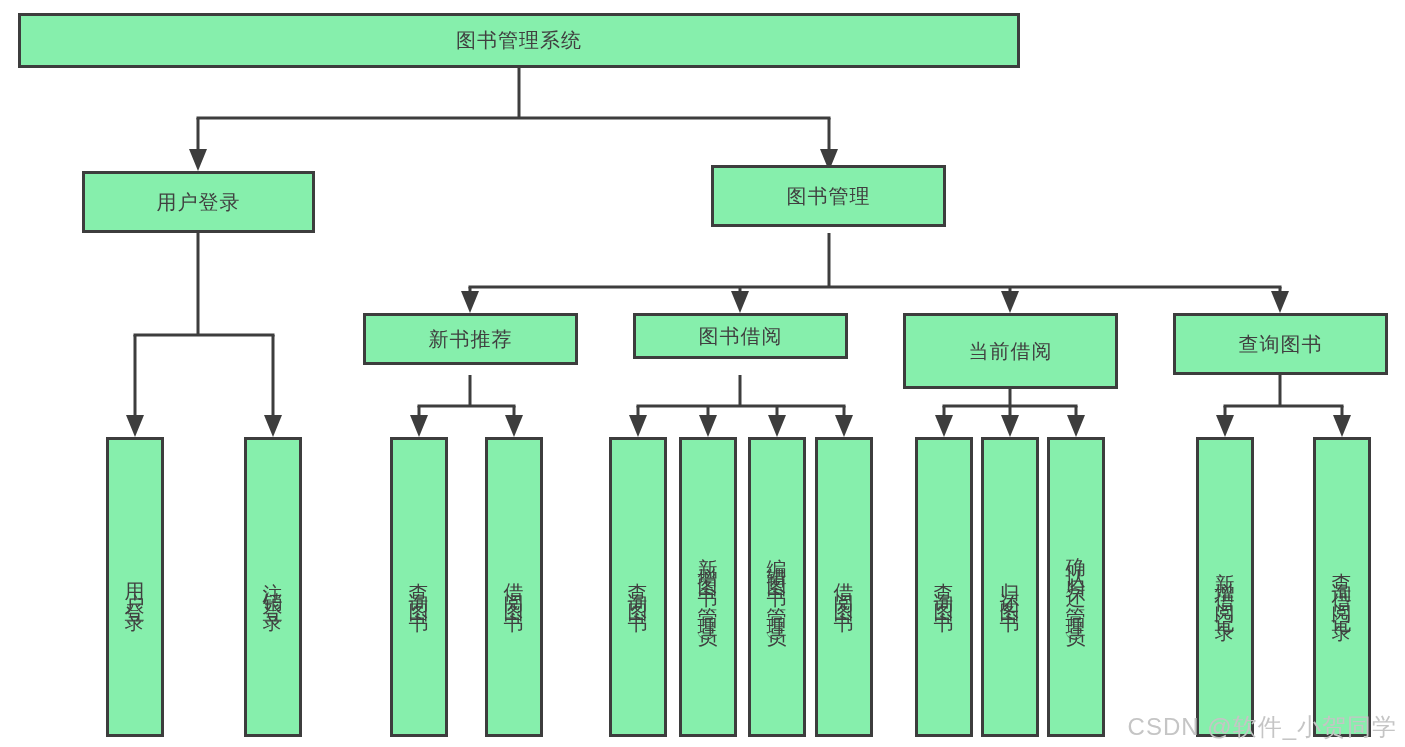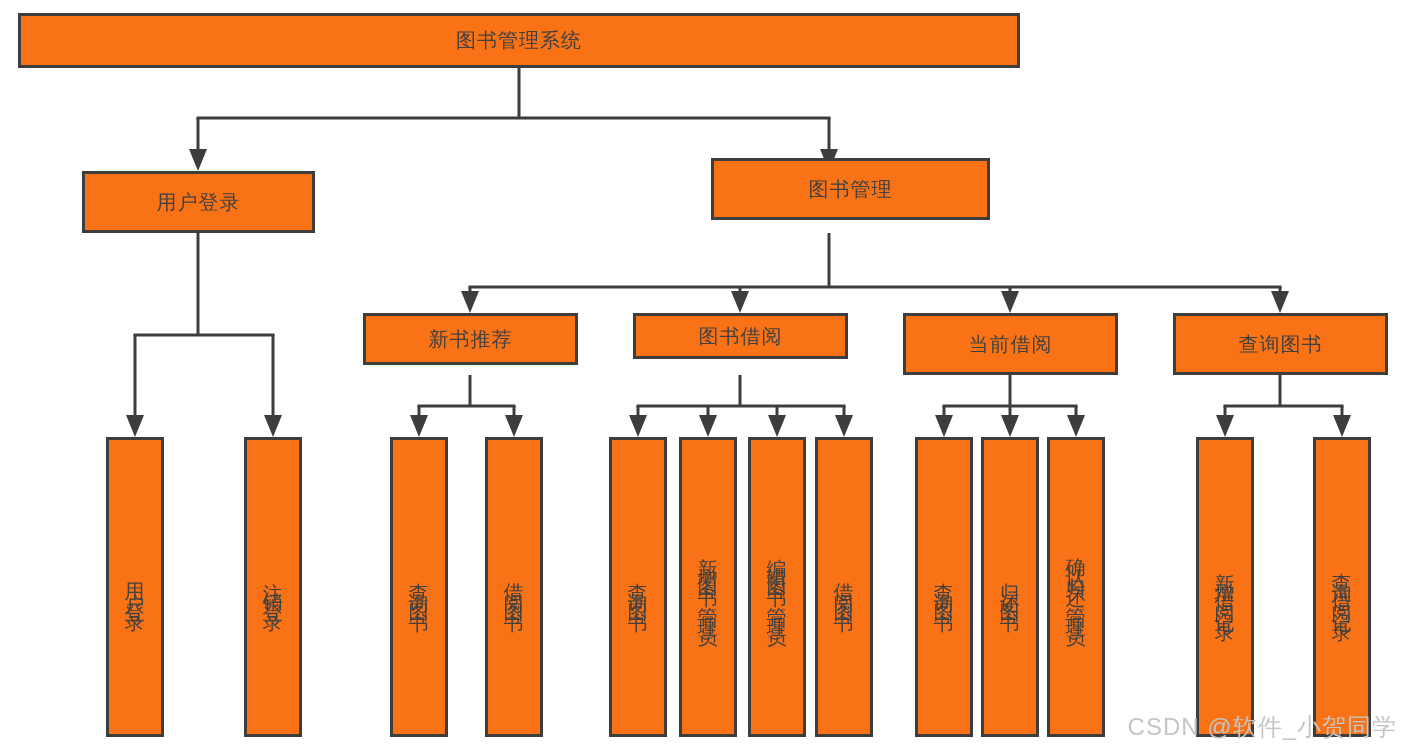--- a/index.html
+++ b/index.html
@@ -12,21 +12,21 @@
   body{
     width:1405px;height:747px;position:relative;overflow:hidden;
     background:var(--bg);
     font-family:"Liberation Sans","DejaVu Sans",sans-serif;
     color:var(--text);
   }
   .stage{position:absolute;inset:0;width:1405px;height:747px;}
   svg.wires{position:absolute;left:0;top:0;z-index:0;}
   .box{
     position:absolute;z-index:1;box-sizing:border-box;
-    background:#f97316;border:3px solid var(--line);
+    background:#86efac;border:3px solid var(--line);
     display:flex;align-items:center;justify-content:center;
   }
   .box .hlabel{
     font-size:20px;letter-spacing:1px;color:var(--text);white-space:nowrap;
   }
   .box .vtext{
     writing-mode:vertical-rl;text-orientation:mixed;
     font-size:20px;letter-spacing:10px;color:var(--text);
     line-height:1;white-space:nowrap;
   }
@@ -106,31 +106,31 @@
     </g>
   </svg>
 
   <div class="box" style="left:18px;top:13px;width:1002px;height:55px">
     <span class="hlabel">图书管理系统</span>
   </div>
 
   <div class="box" style="left:82px;top:171px;width:233px;height:62px">
     <span class="hlabel">用户登录</span>
   </div>
-  <div class="box" style="left:711px;top:158px;width:279px;height:62px">
+  <div class="box" style="left:711px;top:165px;width:235px;height:62px">
     <span class="hlabel">图书管理</span>
   </div>
 
   <div class="box" style="left:363px;top:313px;width:215px;height:52px">
     <span class="hlabel">新书推荐</span>
   </div>
   <div class="box" style="left:633px;top:313px;width:215px;height:46px">
     <span class="hlabel">图书借阅</span>
   </div>
-  <div class="box" style="left:903px;top:313px;width:215px;height:62px">
+  <div class="box" style="left:903px;top:313px;width:215px;height:76px">
     <span class="hlabel">当前借阅</span>
   </div>
   <div class="box" style="left:1173px;top:313px;width:215px;height:62px">
     <span class="hlabel">查询图书</span>
   </div>
 
   <div class="box" style="left:106px;top:437px;width:58px;height:300px">
     <span class="vtext">用户登录</span>
   </div>
   <div class="box" style="left:244px;top:437px;width:58px;height:300px">

